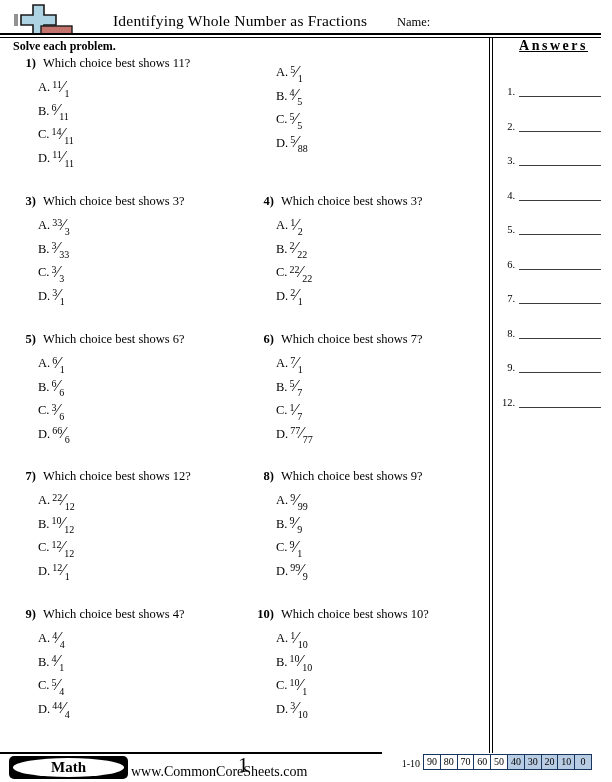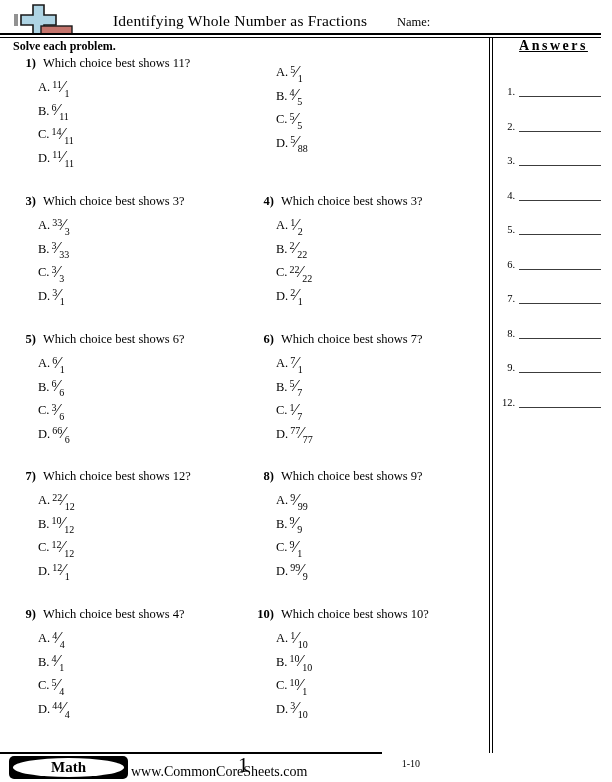--- a/index.html
+++ b/index.html
@@ -321,14 +321,26 @@
       </div>
     </div>
 
   <div class="footer-rule"></div>
   <div class="math-badge">
     <div class="math-oval">Math</div>
   </div>
   <div class="site-url">www.CommonCoreSheets.com</div>
   <div class="page-num">1</div>
   <div class="scale-label">1-10</div>
+  <div class="grade-scale" id="grade-scale">
+      <div class="grade-cell" style="border-color: rgb(23, 54, 93);">90</div>
+      <div class="grade-cell" style="border-color: rgb(23, 54, 93);">80</div>
+      <div class="grade-cell" style="border-color: rgb(23, 54, 93);">70</div>
+      <div class="grade-cell" style="border-color: rgb(23, 54, 93);">60</div>
+      <div class="grade-cell" style="border-color: rgb(23, 54, 93);">50</div>
+      <div class="grade-cell" style="border-color: rgb(23, 54, 93); background: rgb(184, 204, 228);">40</div>
+      <div class="grade-cell" style="border-color: rgb(23, 54, 93); background: rgb(184, 204, 228);">30</div>
+      <div class="grade-cell" style="border-color: rgb(23, 54, 93); background: rgb(184, 204, 228);">20</div>
+      <div class="grade-cell" style="border-color: rgb(23, 54, 93); background: rgb(184, 204, 228);">10</div>
+      <div class="grade-cell" style="border-color: rgb(23, 54, 93); background: rgb(184, 204, 228);">0</div>
+    </div>
 
 </div>
 
 </body></html>

